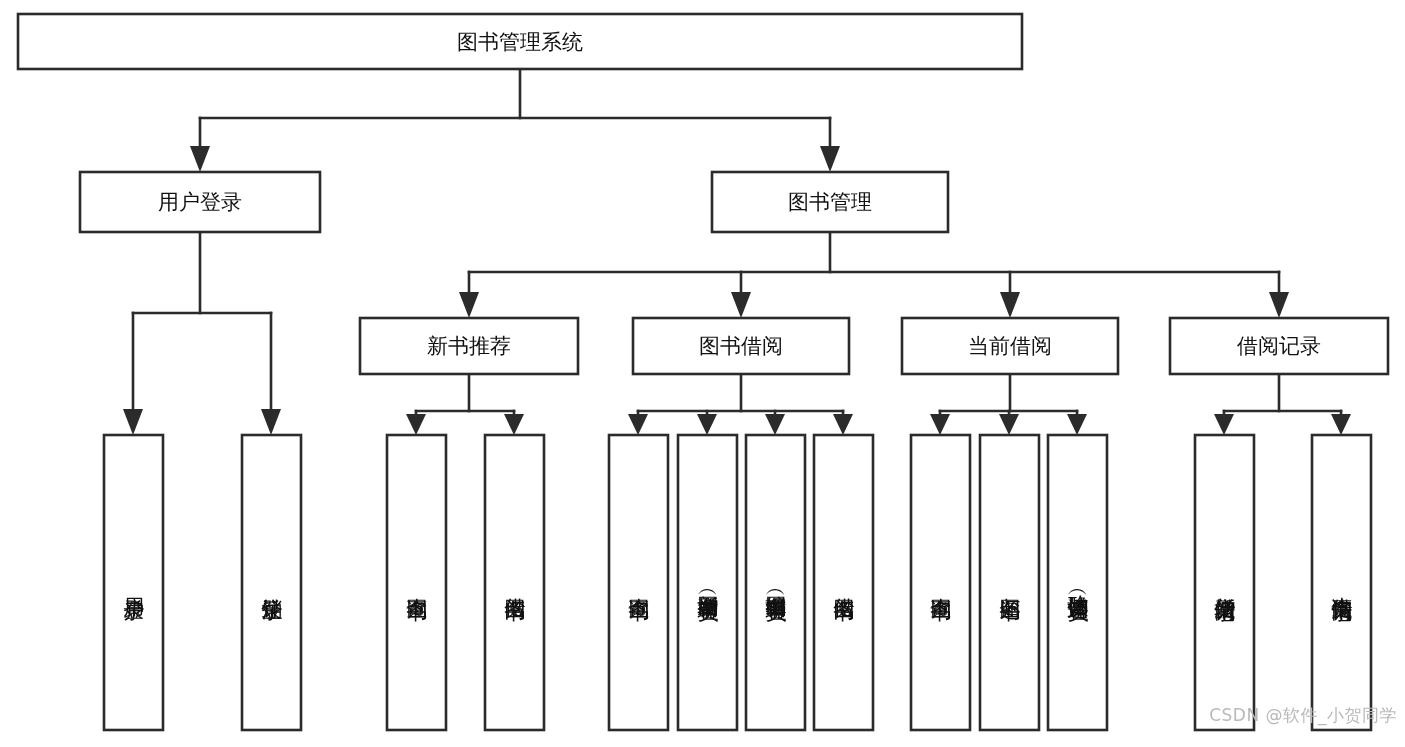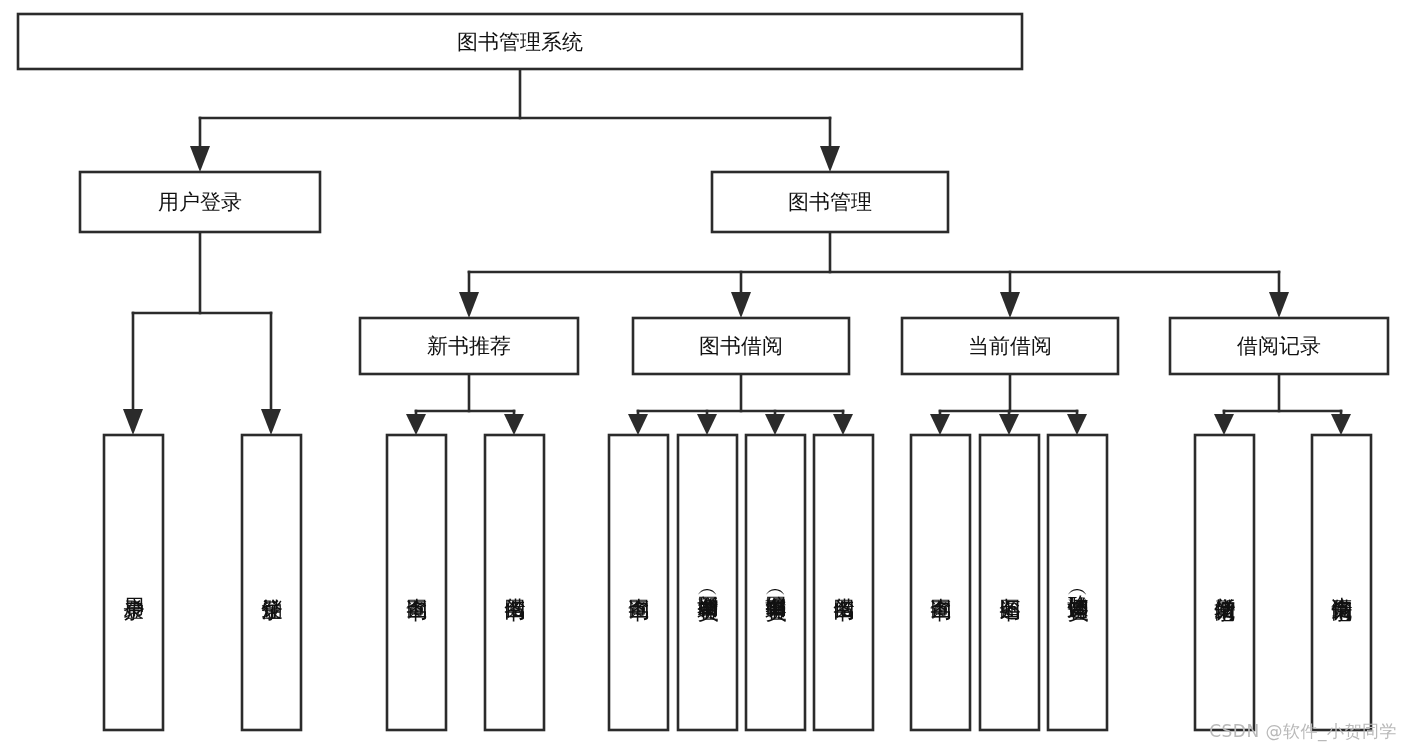--- a/index.html
+++ b/index.html
@@ -60,21 +60,21 @@
     text-align: center;
     white-space: nowrap;
     display: flex;
     align-items: center;
     justify-content: center;
     pointer-events: none;
   }
   .watermark {
     position: absolute;
     right: 8px;
-    bottom: 4px;
+    bottom: 20px;
     font-family: "DejaVu Sans", "Liberation Sans", sans-serif;
     font-size: 17px;
     color: #b9b9b9;
     letter-spacing: 0.5px;
     user-select: none;
   }
 </style>
 </head>
 <body>
 

